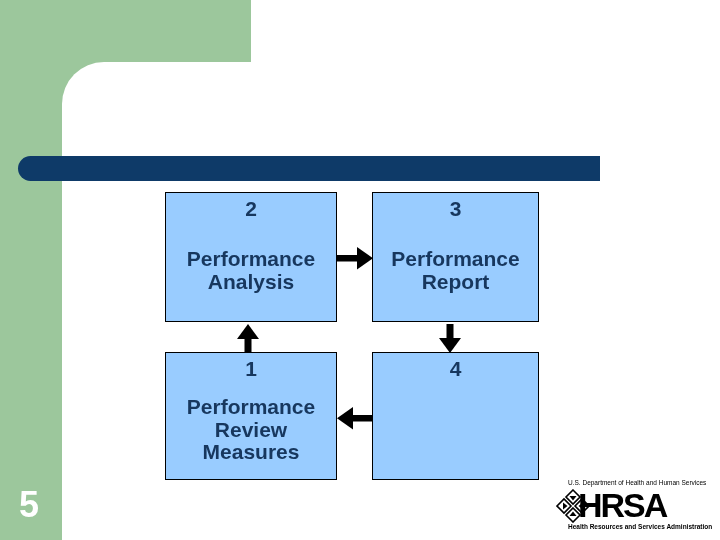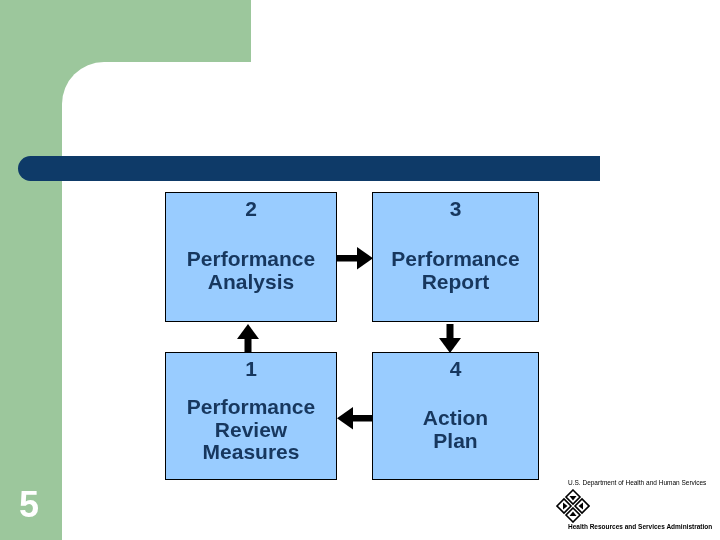--- a/index.html
+++ b/index.html
@@ -71,21 +71,20 @@
     <div class="lbl">Performance<br>Report</div>
   </div>
 
   <div class="box box1">
     <div class="num">1</div>
     <div class="lbl">Performance<br>Review<br>Measures</div>
   </div>
 
   <div class="box box4">
     <div class="num">4</div>
-    <div class="lbl">Action<br>Plan</div>
   </div>
 
   <svg class="arrow" style="left:337px;top:244px" width="36" height="28" viewBox="0 0 36 28">
     <rect x="0" y="11" width="21" height="6.5" fill="#000"></rect>
     <polygon points="20,3 36,14.2 20,25.5" fill="#000"></polygon>
   </svg>
 
   <svg class="arrow" style="left:438px;top:324px" width="24" height="29" viewBox="0 0 24 29">
     <rect x="8.5" y="0" width="7" height="15" fill="#000"></rect>
     <polygon points="1,14 23,14 12,29" fill="#000"></polygon>
@@ -108,16 +107,17 @@
       <path d="M17 1 L24 8 L17 15 L10 8 Z" fill="#fff" stroke="#000" stroke-width="1.6"></path>
       <path d="M1 17 L8 10 L15 17 L8 24 Z" fill="#fff" stroke="#000" stroke-width="1.6"></path>
       <path d="M17 19 L24 26 L17 33 L10 26 Z" fill="#fff" stroke="#000" stroke-width="1.6"></path>
       <path d="M19 17 L26 10 L33 17 L26 24 Z" fill="#fff" stroke="#000" stroke-width="1.6"></path>
       <polygon points="13.5,7 20.5,7 17,11.5" fill="#000"></polygon>
       <polygon points="7,13.5 7,20.5 11.5,17" fill="#000"></polygon>
       <polygon points="13.5,27 20.5,27 17,22.5" fill="#000"></polygon>
       <polygon points="27,13.5 27,20.5 22.5,17" fill="#000"></polygon>
     </svg>
     <div class="logo-dept">U.S. Department of Health and Human Services</div>
+    <div class="logo-acronym">HRSA</div>
     <div class="logo-org">Health Resources and Services Administration</div>
   </div>
 
 </div>
 
 </body></html>

